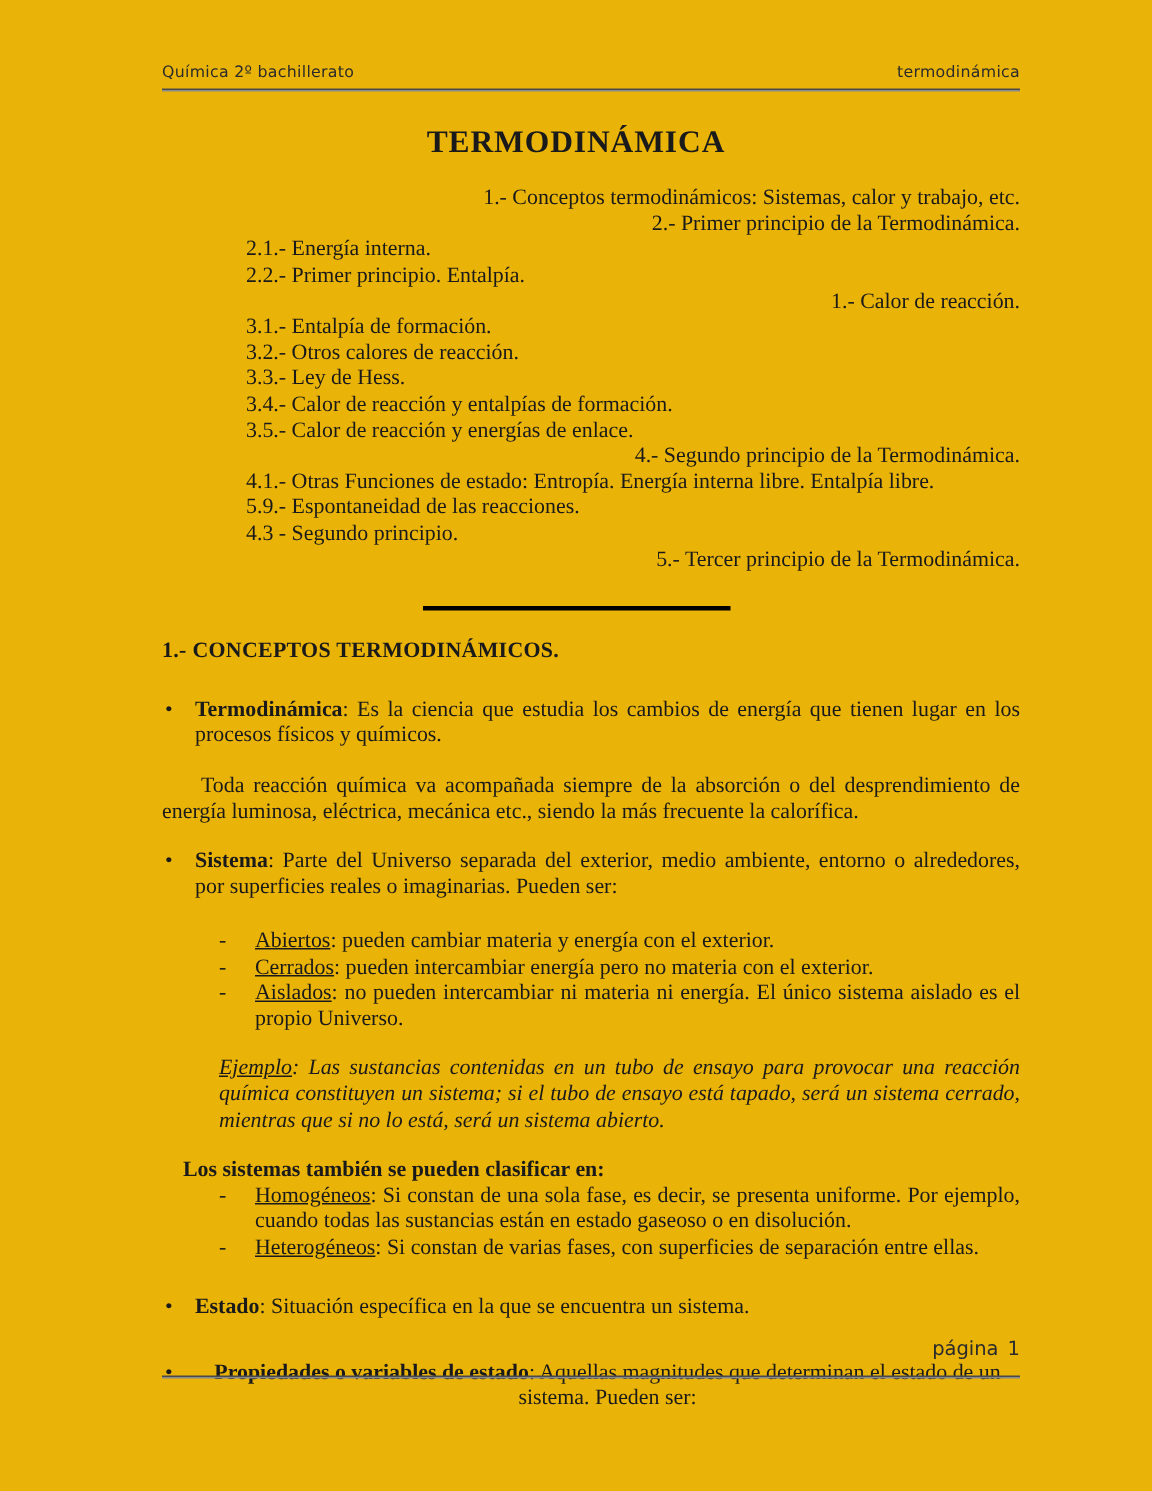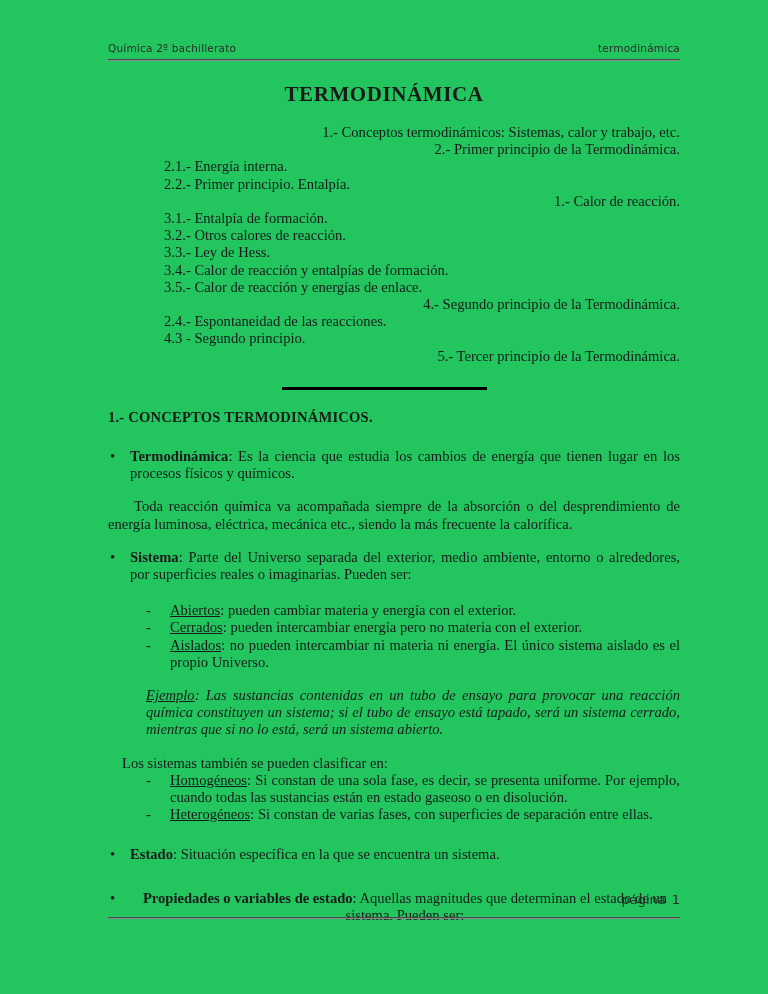--- a/index.html
+++ b/index.html
@@ -4,21 +4,21 @@
 <style>
   html, body {
     margin: 0;
     padding: 0;
     background: #ffffff;
   }
   .page {
     position: relative;
     width: 768px;
     height: 994px;
-    background: #22c55e;
+    background: #eab308;
     overflow: hidden;
     font-family: "Liberation Serif", "DejaVu Serif", serif;
     color: #1a1a1a;
   }
 
   
   .header {
     position: absolute;
     left: 108px;
     top: 42px;
@@ -140,20 +140,21 @@
   .ejemplo {
     margin: 0;
     padding-left: 38px;
     text-align: justify;
     font-style: italic;
   }
 
   .classif-intro {
     margin: 0;
     padding-left: 14px;
+    font-weight: bold;
   }
 
   .u { text-decoration: underline; }
   b { font-weight: bold; }
 
   
   .footer {
     position: absolute;
     left: 108px;
     top: 892px;
@@ -185,21 +186,22 @@
         <div class="toc-line lvl1">2.- Primer principio de la Termodinámica.</div>
         <div class="toc-line lvl2">2.1.- Energía interna.</div>
         <div class="toc-line lvl2">2.2.- Primer principio. Entalpía.</div>
         <div class="toc-line lvl1">1.- Calor de reacción.</div>
         <div class="toc-line lvl2">3.1.- Entalpía de formación.</div>
         <div class="toc-line lvl2">3.2.- Otros calores de reacción.</div>
         <div class="toc-line lvl2">3.3.- Ley de Hess.</div>
         <div class="toc-line lvl2">3.4.- Calor de reacción y entalpías de formación.</div>
         <div class="toc-line lvl2">3.5.- Calor de reacción y energías de enlace.</div>
         <div class="toc-line lvl1">4.- Segundo principio de la Termodinámica.</div>
-        <div class="toc-line lvl2">2.4.- Espontaneidad de las reacciones.</div>
+        <div class="toc-line lvl2">4.1.- Otras Funciones de estado: Entropía. Energía interna libre. Entalpía libre.</div>
+        <div class="toc-line lvl2">5.9.- Espontaneidad de las reacciones.</div>
         <div class="toc-line lvl2">4.3 - Segundo principio.</div>
         <div class="toc-line lvl1">5.- Tercer principio de la Termodinámica.</div>
       </div>
 
     <div class="sep-wrap">
       <div class="sep-bar"></div>
     </div>
 
     <h2 class="section-title">1.- CONCEPTOS TERMODINÁMICOS.</h2>
 

